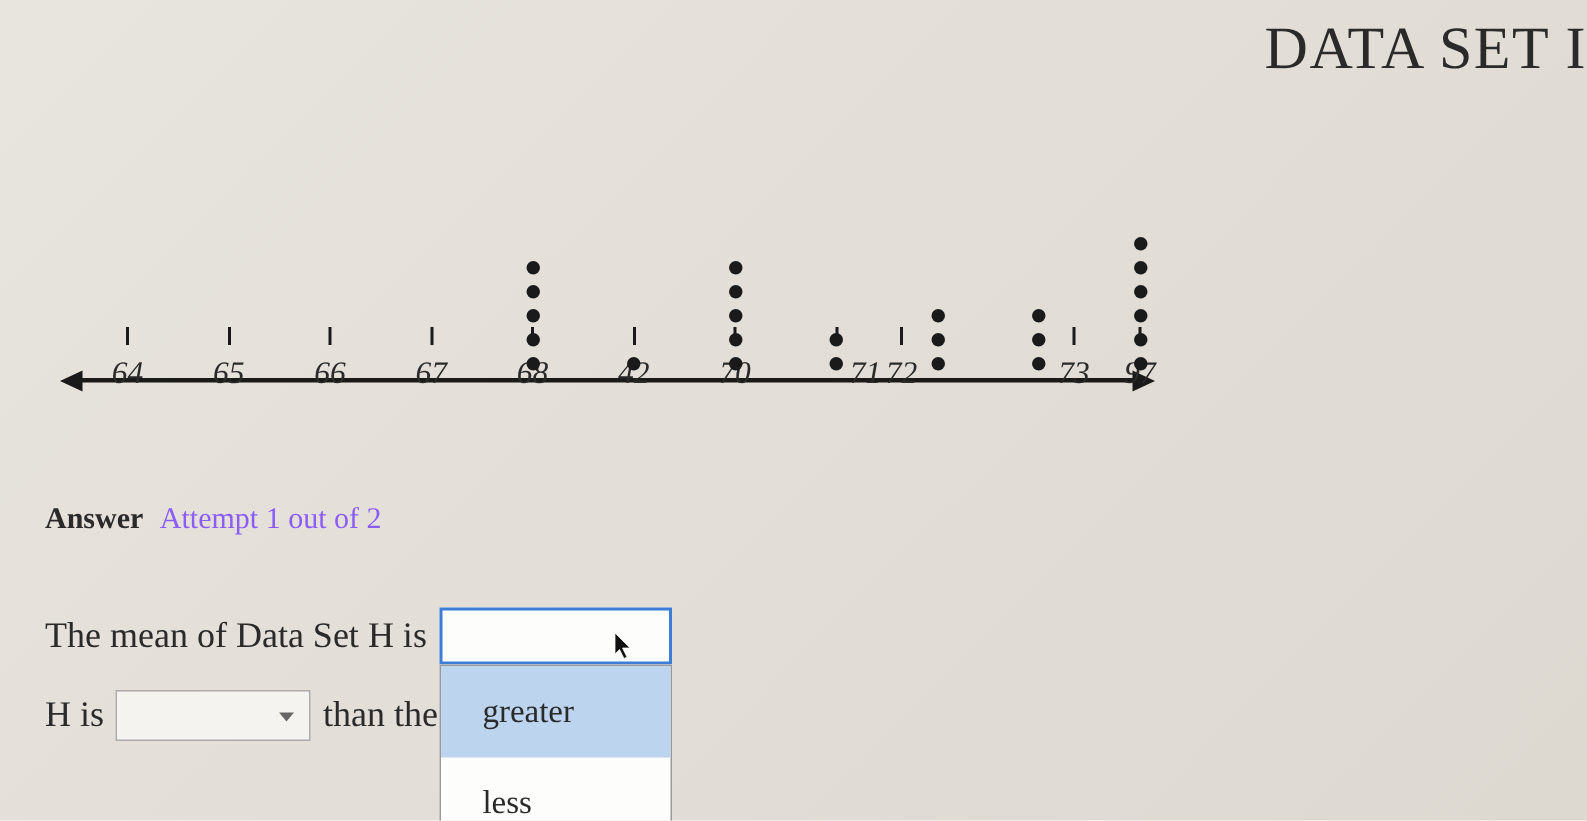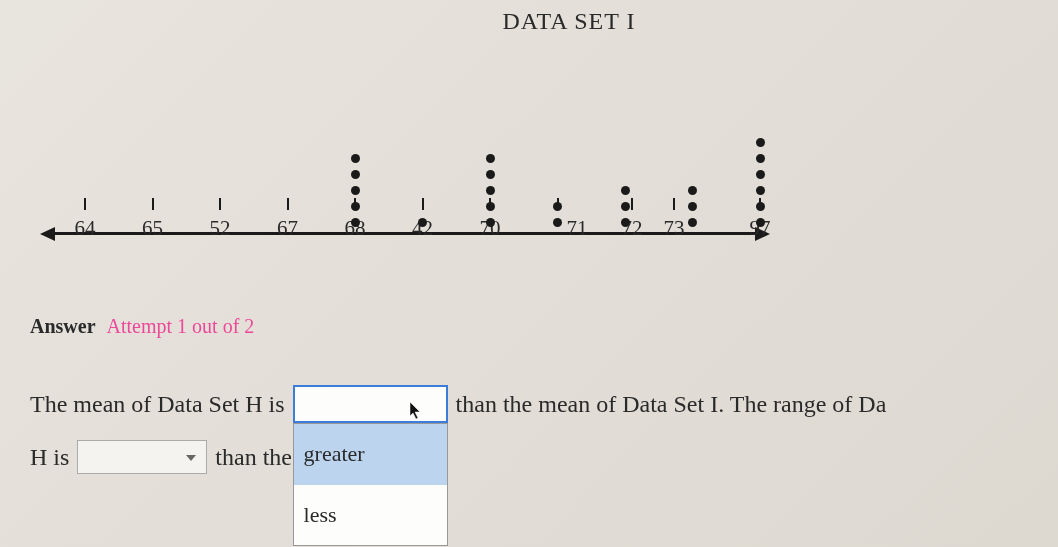--- a/index.html
+++ b/index.html
@@ -6,31 +6,32 @@
     body {
       font-family: Georgia, 'Times New Roman', serif;
       background: linear-gradient(135deg, #e8e4de 0%, #ddd8d0 100%);
       width: 1058px;
       height: 547px;
       overflow: hidden;
       color: #2a2a2a;
       position: relative;
     }
     .title {
-      text-align: center;
-      font-size: 24px;
+      text-align: right;
+      font-size: 40px;
       font-weight: 500;
       letter-spacing: 1px;
       padding-top: 8px;
       padding-left: 80px;
     }
     .chart-area {
       position: relative;
       margin: 30px 40px 0 40px;
       height: 200px;
+      font-style: italic;
     }
     .axis-line {
       position: absolute;
       bottom: 30px;
       left: 10px;
       right: 260px;
       height: 3px;
       background: #1a1a1a;
     }
     .axis-arrow-left {
@@ -88,21 +89,21 @@
       background: #1a1a1a;
       border-radius: 50%;
     }
     .answer-section {
       margin: 50px 30px 0 30px;
     }
     .answer-header {
       font-size: 20px;
     }
     .answer-bold { font-weight: 700; }
-    .attempt { color: #ec4899; font-weight: 400; margin-left: 6px; }
+    .attempt { color: #8b5cf6; font-weight: 400; margin-left: 6px; }
     .sentence-area {
       margin-top: 40px;
       font-size: 24px;
       line-height: 2.2;
       position: relative;
       font-family: Liberation Serif, serif;
     }
     .line1, .line2 {
       display: flex;
       align-items: center;
@@ -129,21 +130,21 @@
       position: absolute;
       top: 36px;
       left: -2px;
       width: 155px;
       border: 1px solid #999;
       background: #fdfdfb;
       z-index: 10;
       font-size: 22px;
     }
     .dropdown-item {
-      padding: 6px 10px;
+      padding: 6px 28px;
       cursor: pointer;
     }
     .dropdown-item.hl {
       background: #bcd4ee;
     }
     .dropdown-closed {
       display: inline-block;
       width: 130px;
       height: 34px;
       border: 1px solid #aaa;
@@ -179,21 +180,21 @@
       <div class="tick" style="left: 45px;">
         <div class="tick-mark"></div>
         <div class="tick-label">64</div>
       </div>
       <div class="tick" style="left: 112.5px;">
         <div class="tick-mark"></div>
         <div class="tick-label">65</div>
       </div>
       <div class="tick" style="left: 180px;">
         <div class="tick-mark"></div>
-        <div class="tick-label">52</div>
+        <div class="tick-label">66</div>
       </div>
       <div class="tick" style="left: 247.5px;">
         <div class="tick-mark"></div>
         <div class="tick-label">67</div>
       </div>
       <div class="tick" style="left: 315px;">
         <div class="tick-mark"></div>
         <div class="tick-label">68</div>
       </div>
       <div class="tick" style="left: 382.5px;">
@@ -201,25 +202,25 @@
         <div class="tick-label">42</div>
       </div>
       <div class="tick" style="left: 450px;">
         <div class="tick-mark"></div>
         <div class="tick-label">70</div>
       </div>
       <div class="tick" style="left: 517.5px; text-align: right;">
         <div class="tick-mark"></div>
         <div class="tick-label">71</div>
       </div>
-      <div class="tick" style="left: 592px;">
+      <div class="tick" style="left: 561px;">
         <div class="tick-mark"></div>
         <div class="tick-label">72</div>
       </div>
-      <div class="tick" style="left: 634px;">
+      <div class="tick" style="left: 676px;">
         <div class="tick-mark"></div>
         <div class="tick-label">73</div>
       </div>
       <div class="tick" style="left: 720px;">
         <div class="tick-mark"></div>
         <div class="tick-label">97</div>
       </div>
     </div>
   <div id="dots">
       <div class="dot-stack" style="left: 315px;">
@@ -277,21 +278,20 @@
         <span class="dropdown-cursor">
           <svg width="16" height="20" viewBox="0 0 16 20">
               <path d="M2 2 L2 16 L5 13 L8 19 L10 18 L7 12 L12 12 Z" fill="#111" stroke="#fff" stroke-width="0.5"></path>
             </svg>
         </span>
         <div class="dropdown-list">
           <div class="dropdown-item hl">greater</div>
           <div class="dropdown-item">less</div>
         </div>
       </span>
-      <span class="clip-right">than the mean of Data Set I. The range of Da</span>
     </div>
     <div class="line2">
       <span>H is</span>
       <span class="dropdown-closed"></span>
       <span>than the r</span>
       <span style="width:155px;display:inline-block"></span>
     </div>
   </div>
 </div>
 

